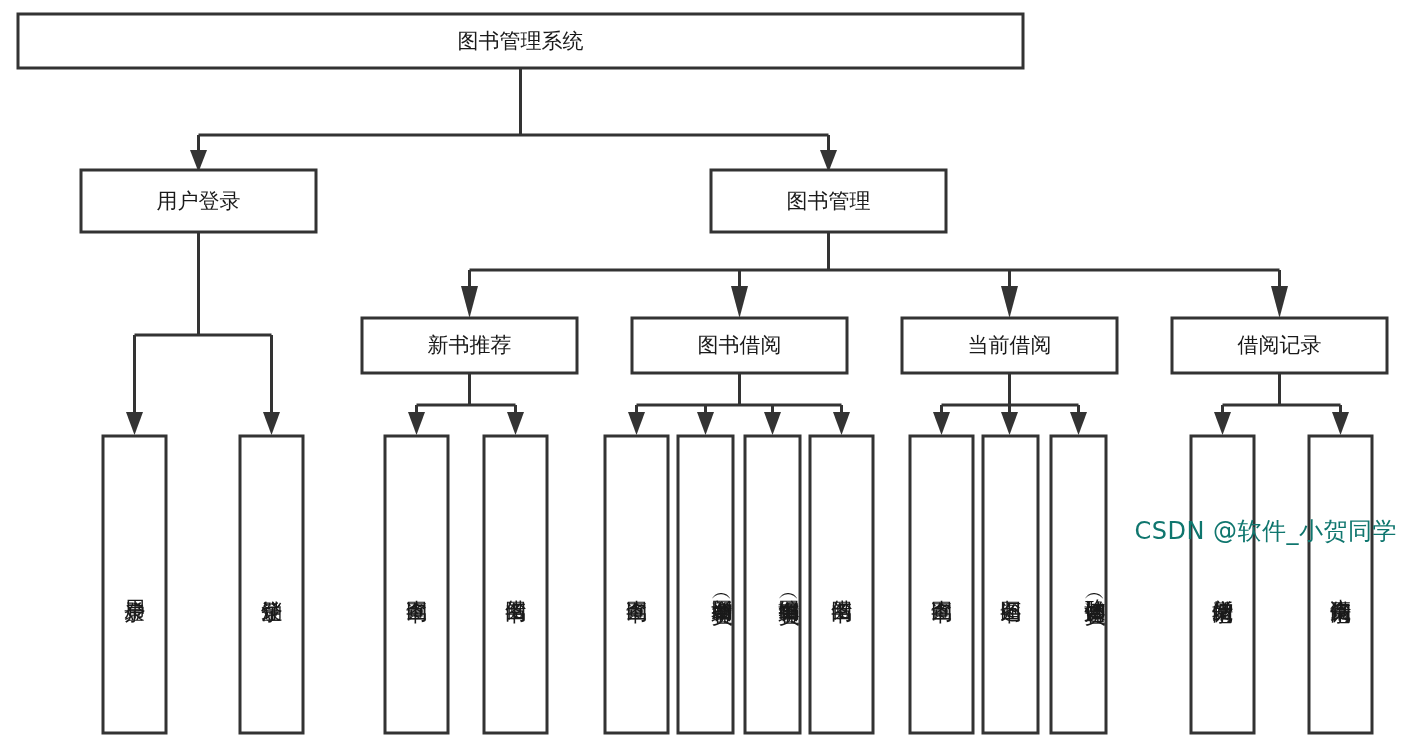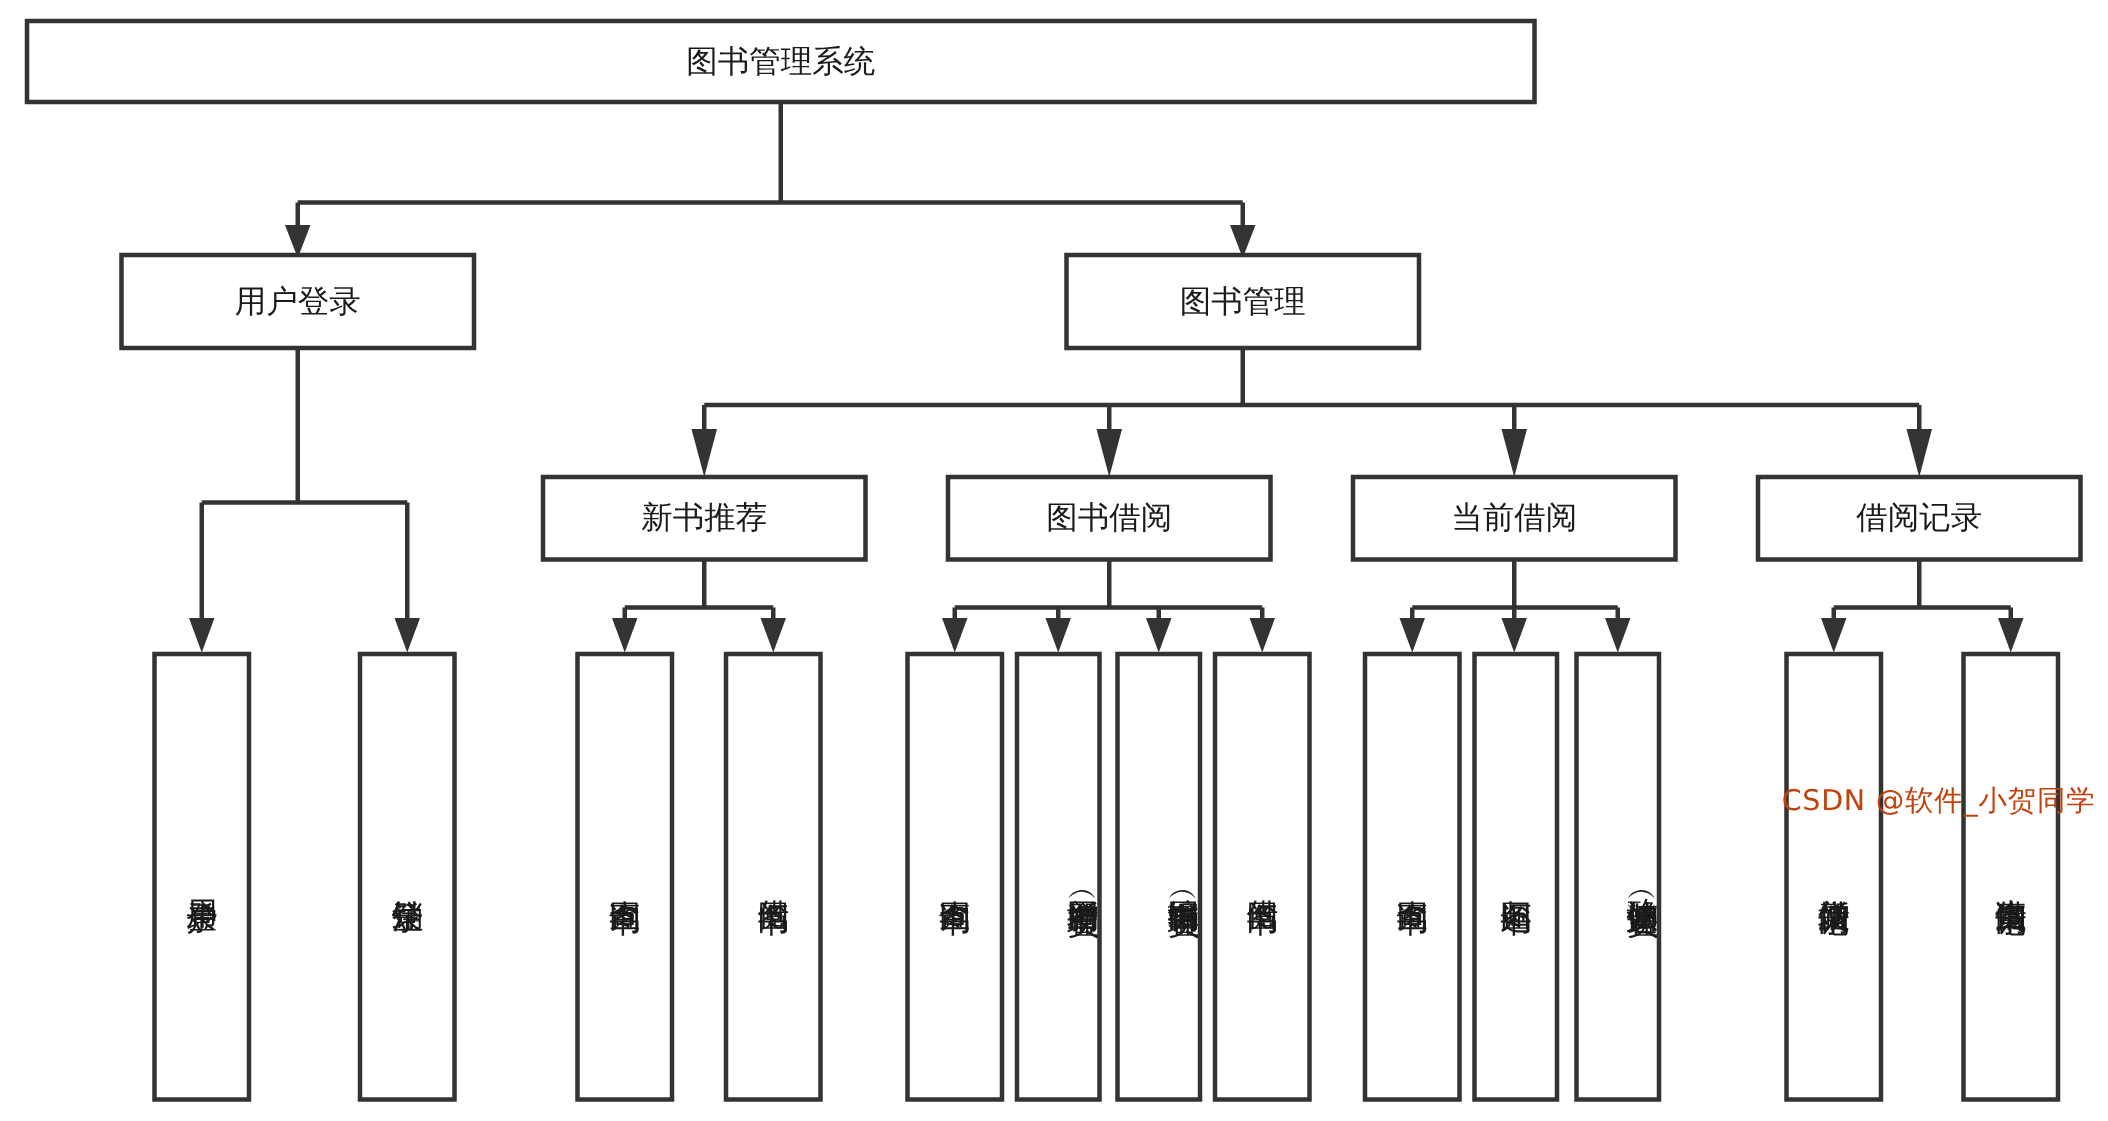--- a/index.html
+++ b/index.html
@@ -65,22 +65,22 @@
     pointer-events: none;
   }
   .node-label-v.centered {
     align-items: center;
   }
   #watermark {
     position: absolute;
     right: 8px;
     bottom: 4px;
     font-family: "DejaVu Sans", "Liberation Sans", sans-serif;
-    font-size: 19px;
-    color: #c2410c;
+    font-size: 24px;
+    color: #0f766e;
     white-space: nowrap;
     letter-spacing: 0.5px;
   }
 </style>
 </head>
 <body>
 
 <div id="diagram-root">
 
   <svg id="tree-svg" viewBox="0 0 1405 747">

